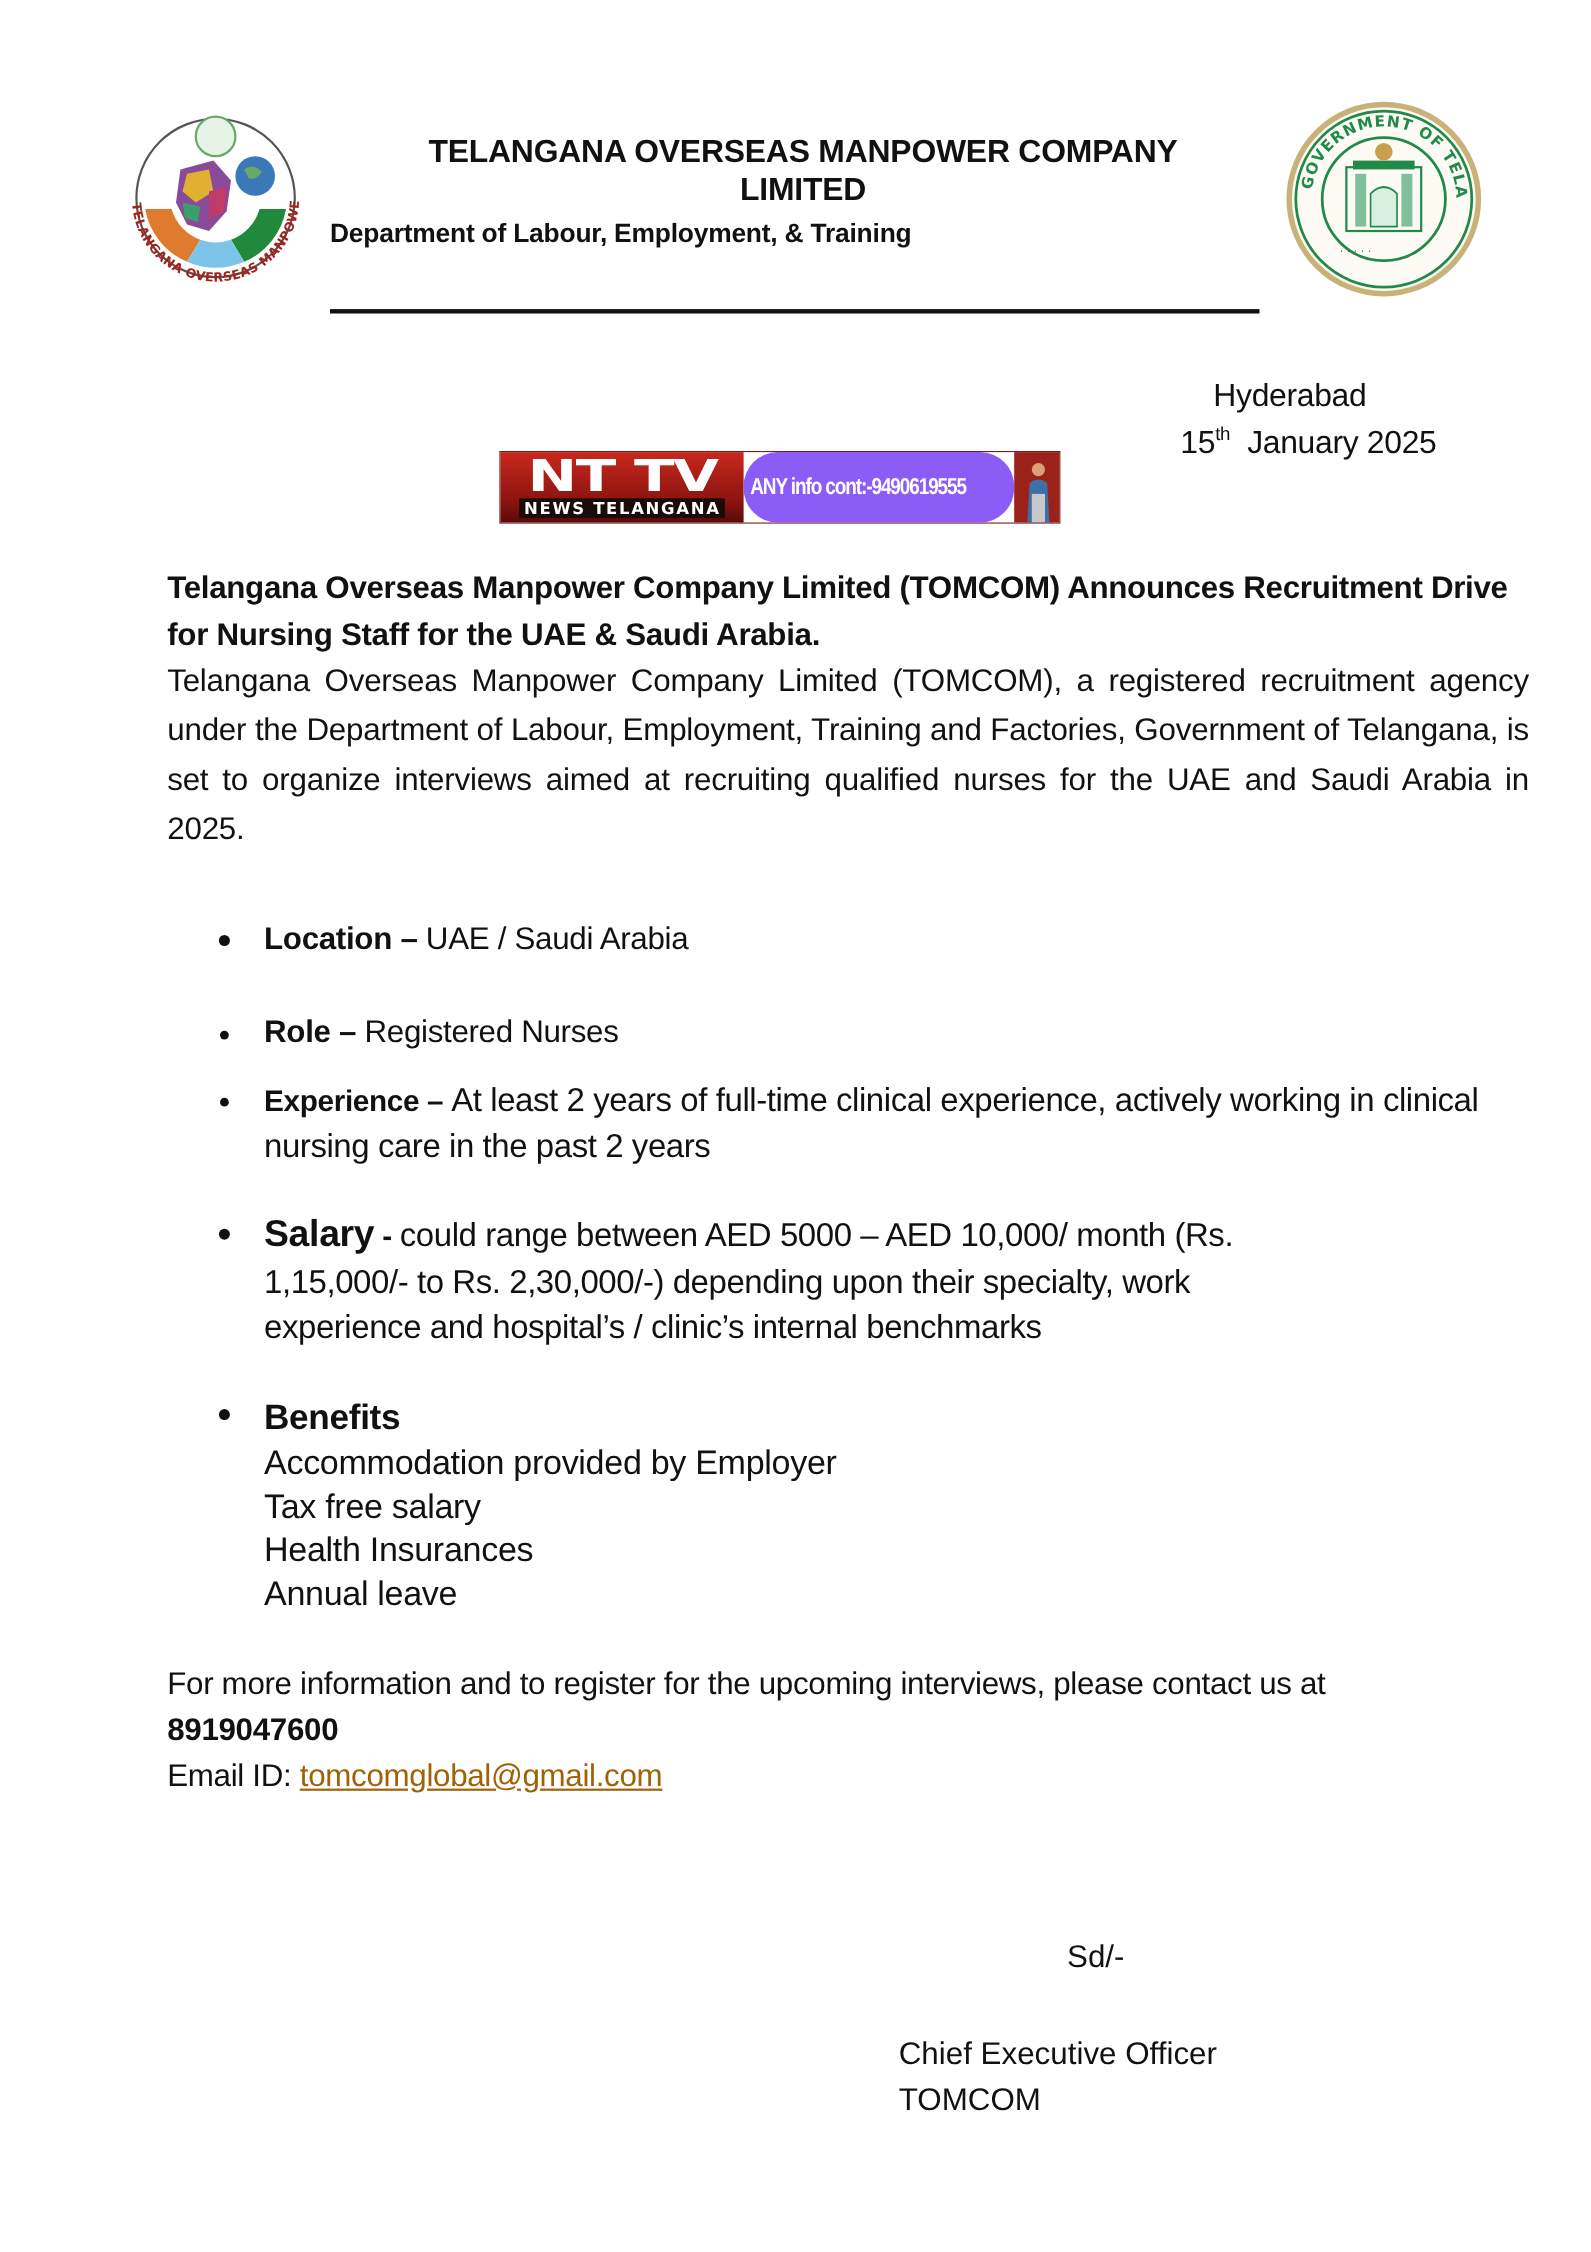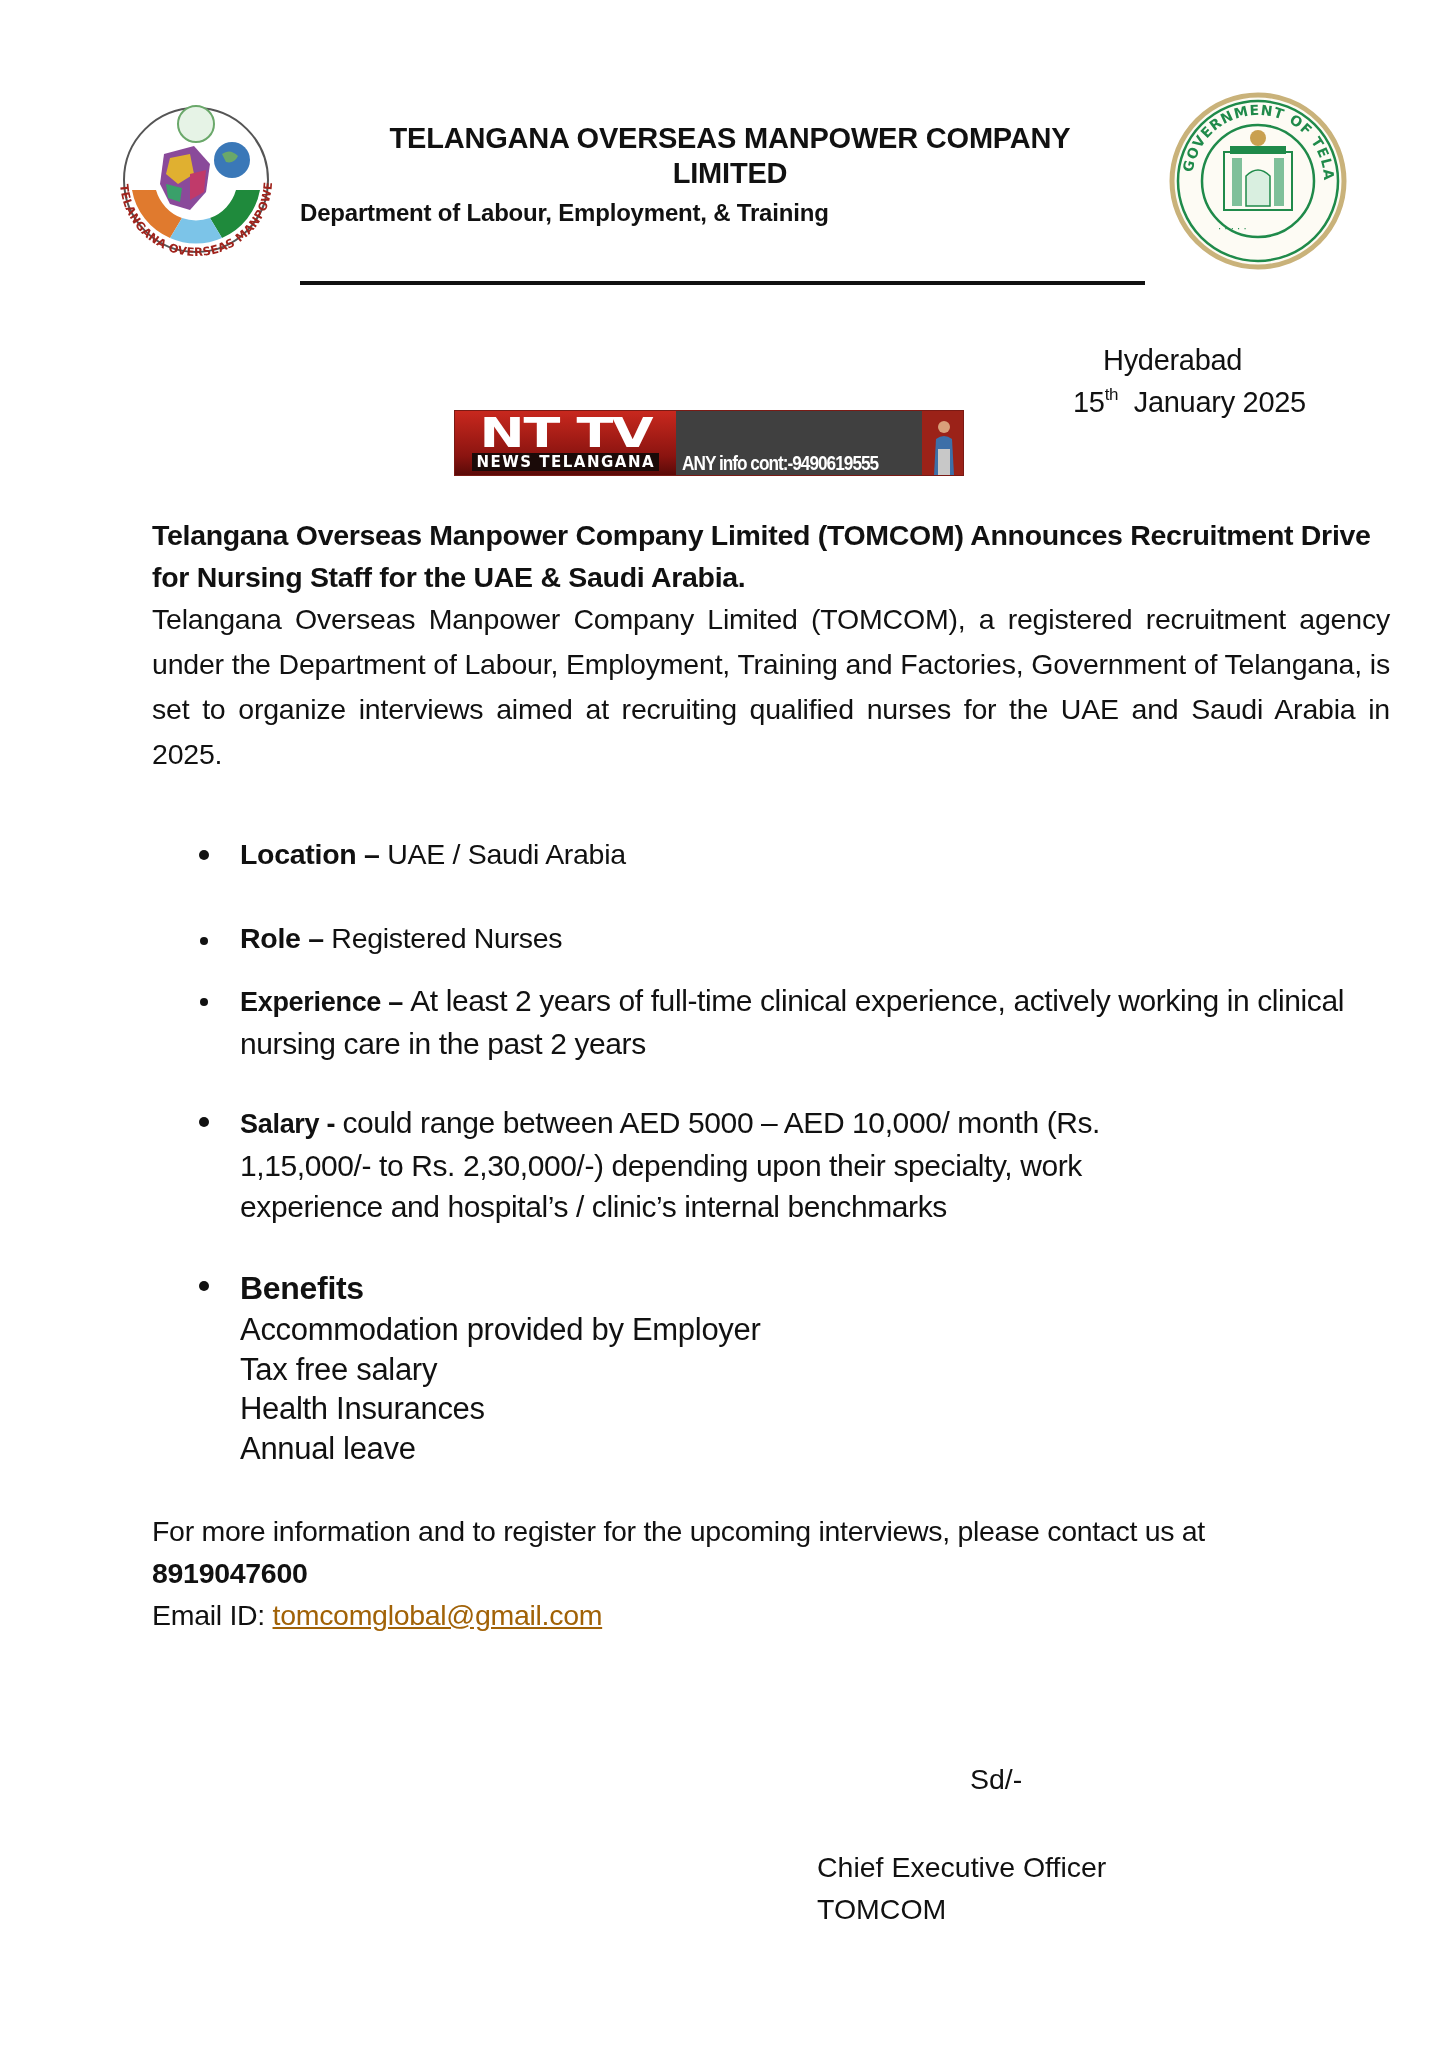--- a/index.html
+++ b/index.html
@@ -13,21 +13,21 @@
   .rule { left: 300px; top: 281px; width: 845px; height: 4px; background: #111; }
 
   .place { left: 1103px; top: 344px; font-size: 29px; }
   .date { left: 1073px; top: 385px; font-size: 29px; }
   .date sup { font-size: 17px; vertical-align: 12px; }
 
   .banner { left: 454px; top: 410px; width: 510px; height: 66px; display: flex; border: 1px solid #7a1a14; box-sizing: border-box; }
   .ban-left { width: 236px; height: 100%; background: linear-gradient(#c8281e, #8b1410 70%, #5a0a08); display: flex; flex-direction: column; align-items: center; justify-content: center; }
   .ban-nttv { color: #fff; font-weight: 900; font-size: 40px; line-height: 36px; letter-spacing: -1px; font-family: "DejaVu Sans", sans-serif; transform: scaleX(1.35); }
   .ban-news { color: #fff; font-weight: 900; font-size: 15px; letter-spacing: 1.5px; font-family: "DejaVu Sans", sans-serif; background: #1a0a08; padding: 0 4px; margin-top: 2px; }
-  .ban-mid { flex: 1; background: #404040; display: flex; align-items: flex-end; padding-left: 6px; }
+  .ban-mid { flex: 1; background: #8b5cf6; display: flex; align-items: center; padding-left: 6px; border-radius: 31px; }
   .ban-info { color: #fff; font-weight: bold; font-size: 21px; letter-spacing: -1.2px; transform: scaleX(0.82); transform-origin: left center; white-space: nowrap; }
   .ban-right { width: 44px; background: #9b2218; position: relative; }
   .ban-person { position: absolute; left: 10px; top: 8px; width: 24px; height: 56px; }
 
   .heading { left: 152px; top: 514px; width: 1240px; font-weight: bold; font-size: 28.5px; line-height: 42px; letter-spacing: -0.3px; }
   .para { left: 152px; top: 597px; width: 1238px; font-size: 28.5px; line-height: 45px; text-align: justify; text-align-last: left; letter-spacing: -0.2px; }
 
   .bullet { position: absolute; left: 199px; width: 10px; height: 10px; border-radius: 50%; background: #111; }
   .bl { left: 240px; font-size: 28.5px; letter-spacing: -0.3px; }
   .bl b { font-weight: bold; }
@@ -124,21 +124,21 @@
   <b>Role</b><b> – </b><span>Registered Nurses</span>
 </div>
 
 <div class="bullet" style="top:998px;width:8px;height:8px;left:200px;"></div>
 <div class="abs bl ml" style="top:980px;">
   <b style="font-size:27px;">Experience</b><b style="font-size:27px;"> – </b><span class="arialtxt">At least 2 years of full-time clinical experience, actively working in clinical nursing care in the past 2 years</span>
 </div>
 
 <div class="bullet" style="top:1117px;"></div>
 <div class="abs bl ml" style="top:1102px;">
-  <div><b style="font-size:27px;text-align:right;">Salary</b><b style="font-size:27px;"> - </b><span class="arialtxt">could range between AED 5000 – AED 10,000/ month (Rs.</span></div>
+  <div><b style="font-size:34px;text-align:right;">Salary</b><b style="font-size:27px;"> - </b><span class="arialtxt">could range between AED 5000 – AED 10,000/ month (Rs.</span></div>
   <div class="arialtxt">1,15,000/- to Rs. 2,30,000/-) depending upon their specialty, work</div>
   <div class="arialtxt">experience and hospital’s / clinic’s internal benchmarks</div>
 </div>
 
 <div class="bullet" style="top:1281px;"></div>
 <div class="abs benefit-title arial">Benefits</div>
 <div class="abs benefit-list arial">
   <div>Accommodation provided by Employer</div>
   <div>Tax free salary</div>
   <div>Health Insurances</div>

